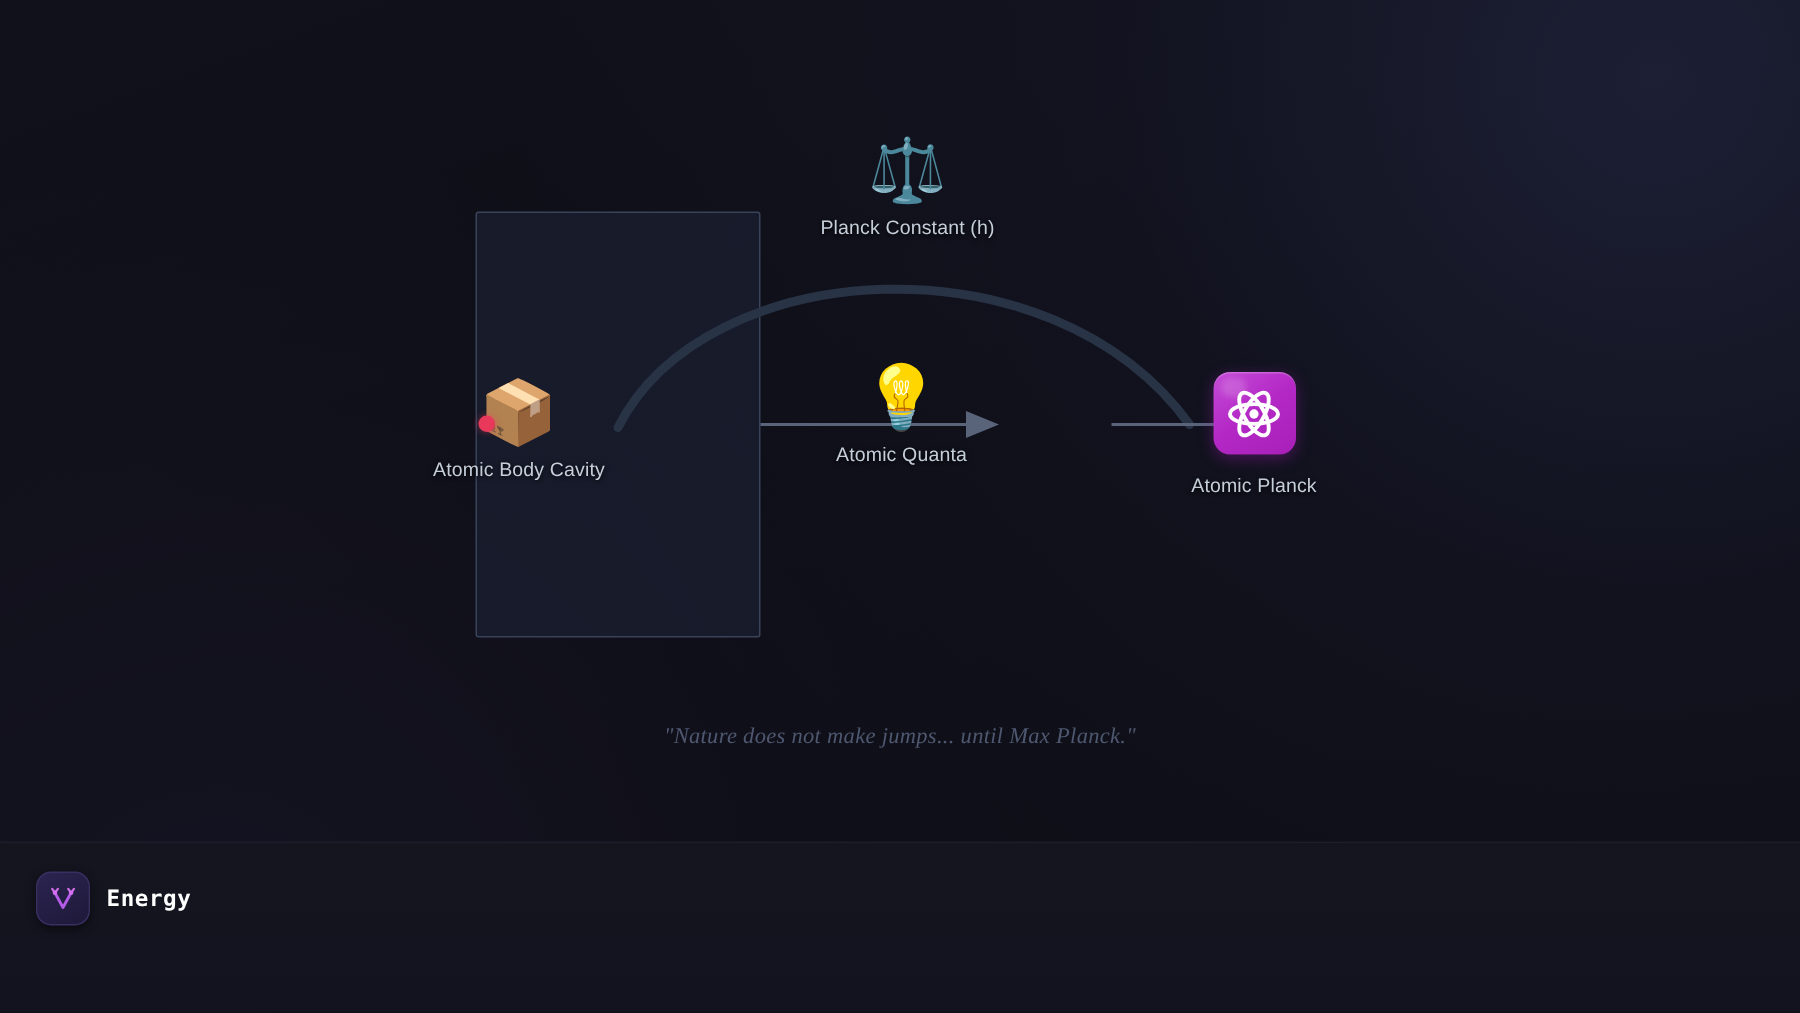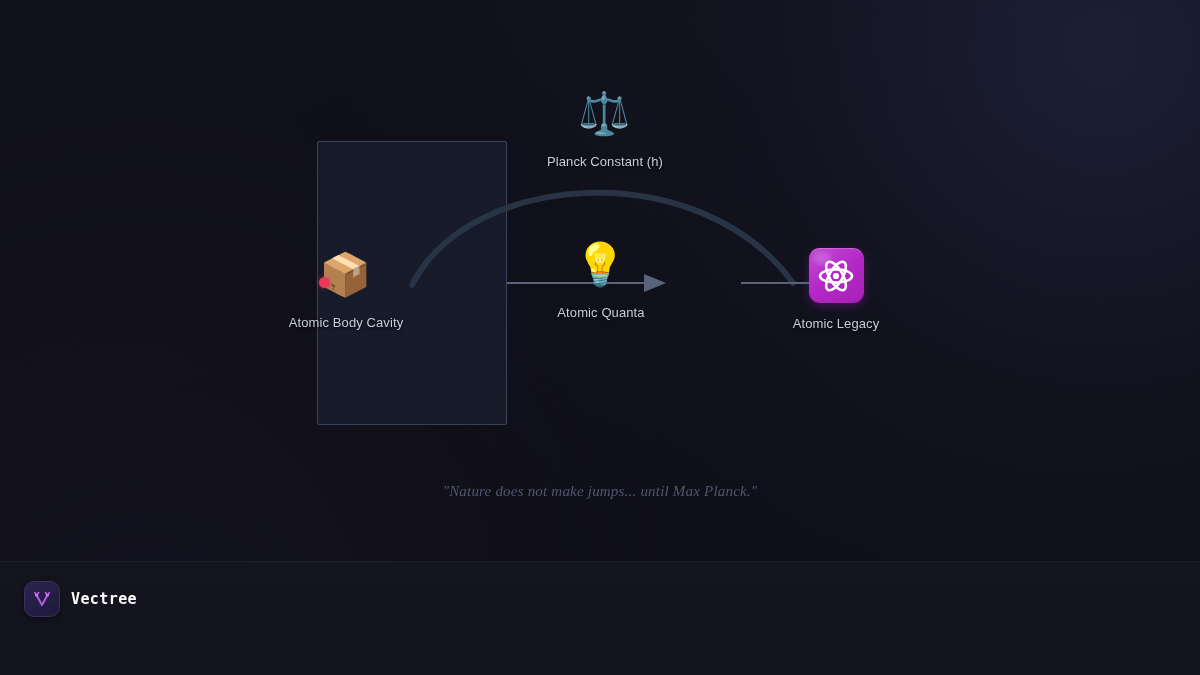--- a/index.html
+++ b/index.html
@@ -58,21 +58,21 @@
   .node-emoji {
     font-size: 42px;
     line-height: 1;
     height: 52px;
     display: flex;
     align-items: center;
     justify-content: center;
     user-select: none;
   }
   .node-label {
-    margin-top: 14px;
+    margin-top: 4px;
     font-size: 13px;
     color: #c5ced9;
     white-space: nowrap;
     letter-spacing: 0.1px;
     text-shadow: 0 1px 3px rgba(0,0,0,0.9);
   }
 
   
   .atom-tile {
     width: 55px;
@@ -195,36 +195,36 @@
       <div class="atom-tile">
         <svg width="40" height="40" viewBox="0 0 40 40" xmlns="http://www.w3.org/2000/svg">
           <g fill="none" stroke="#ffffff" stroke-width="2.6">
             <ellipse cx="20" cy="20" rx="16" ry="6.6"></ellipse>
             <ellipse cx="20" cy="20" rx="16" ry="6.6" transform="rotate(60 20 20)"></ellipse>
             <ellipse cx="20" cy="20" rx="16" ry="6.6" transform="rotate(120 20 20)"></ellipse>
           </g>
           <circle cx="20" cy="20" r="3.1" fill="#ffffff"></circle>
         </svg>
       </div>
-      <div class="node-label" style="margin-top:13px;">Atomic Legacy</div>
+      <div class="node-label" style="margin-top:13px;">Atomic Planck</div>
     </div>
 
   </div>
 
   <div id="quote">"Nature does not make jumps... until Max Planck."</div>
 
   <div id="footer">
     <div id="brand-row">
       <div class="brand-logo">
         <svg width="20" height="20" viewBox="0 0 20 20" xmlns="http://www.w3.org/2000/svg">
           <path d="M4.6 6.2 L10 16 L15.4 6.2" fill="none" stroke="#b45ce8" stroke-width="1.9" stroke-linecap="round" stroke-linejoin="round"></path>
           <path d="M4.6 6.2 L2.8 3.6 M4.6 6.2 L6.6 3.6" fill="none" stroke="#d06fe8" stroke-width="1.5" stroke-linecap="round"></path>
           <path d="M15.4 6.2 L13.5 3.6 M15.4 6.2 L17.3 3.6" fill="none" stroke="#d06fe8" stroke-width="1.5" stroke-linecap="round"></path>
           <circle cx="4.6" cy="6.2" r="1.5" fill="#d470f0"></circle>
           <circle cx="15.4" cy="6.2" r="1.5" fill="#d470f0"></circle>
         </svg>
       </div>
-      <div class="brand-name">Vectree</div>
+      <div class="brand-name">Energy</div>
     </div>
 
   </div>
 
 </div>
 
 </body></html>

